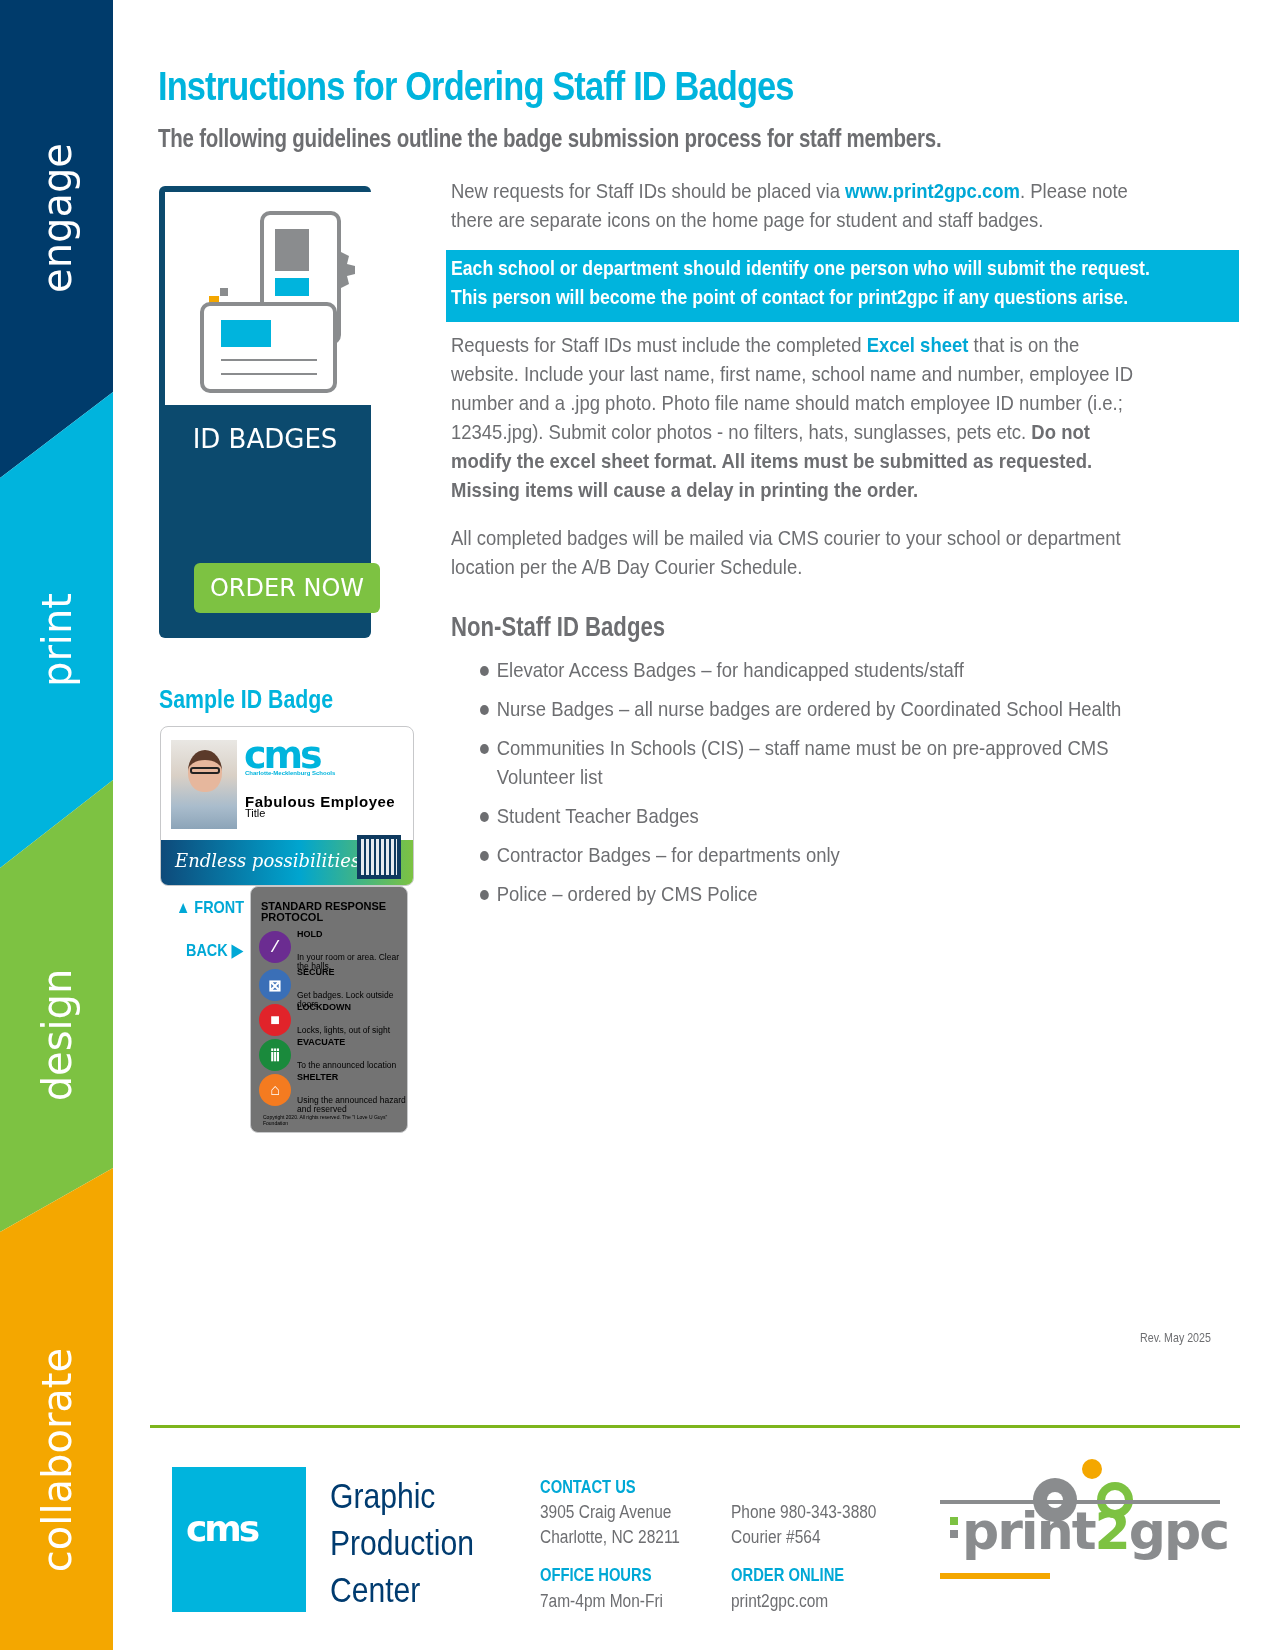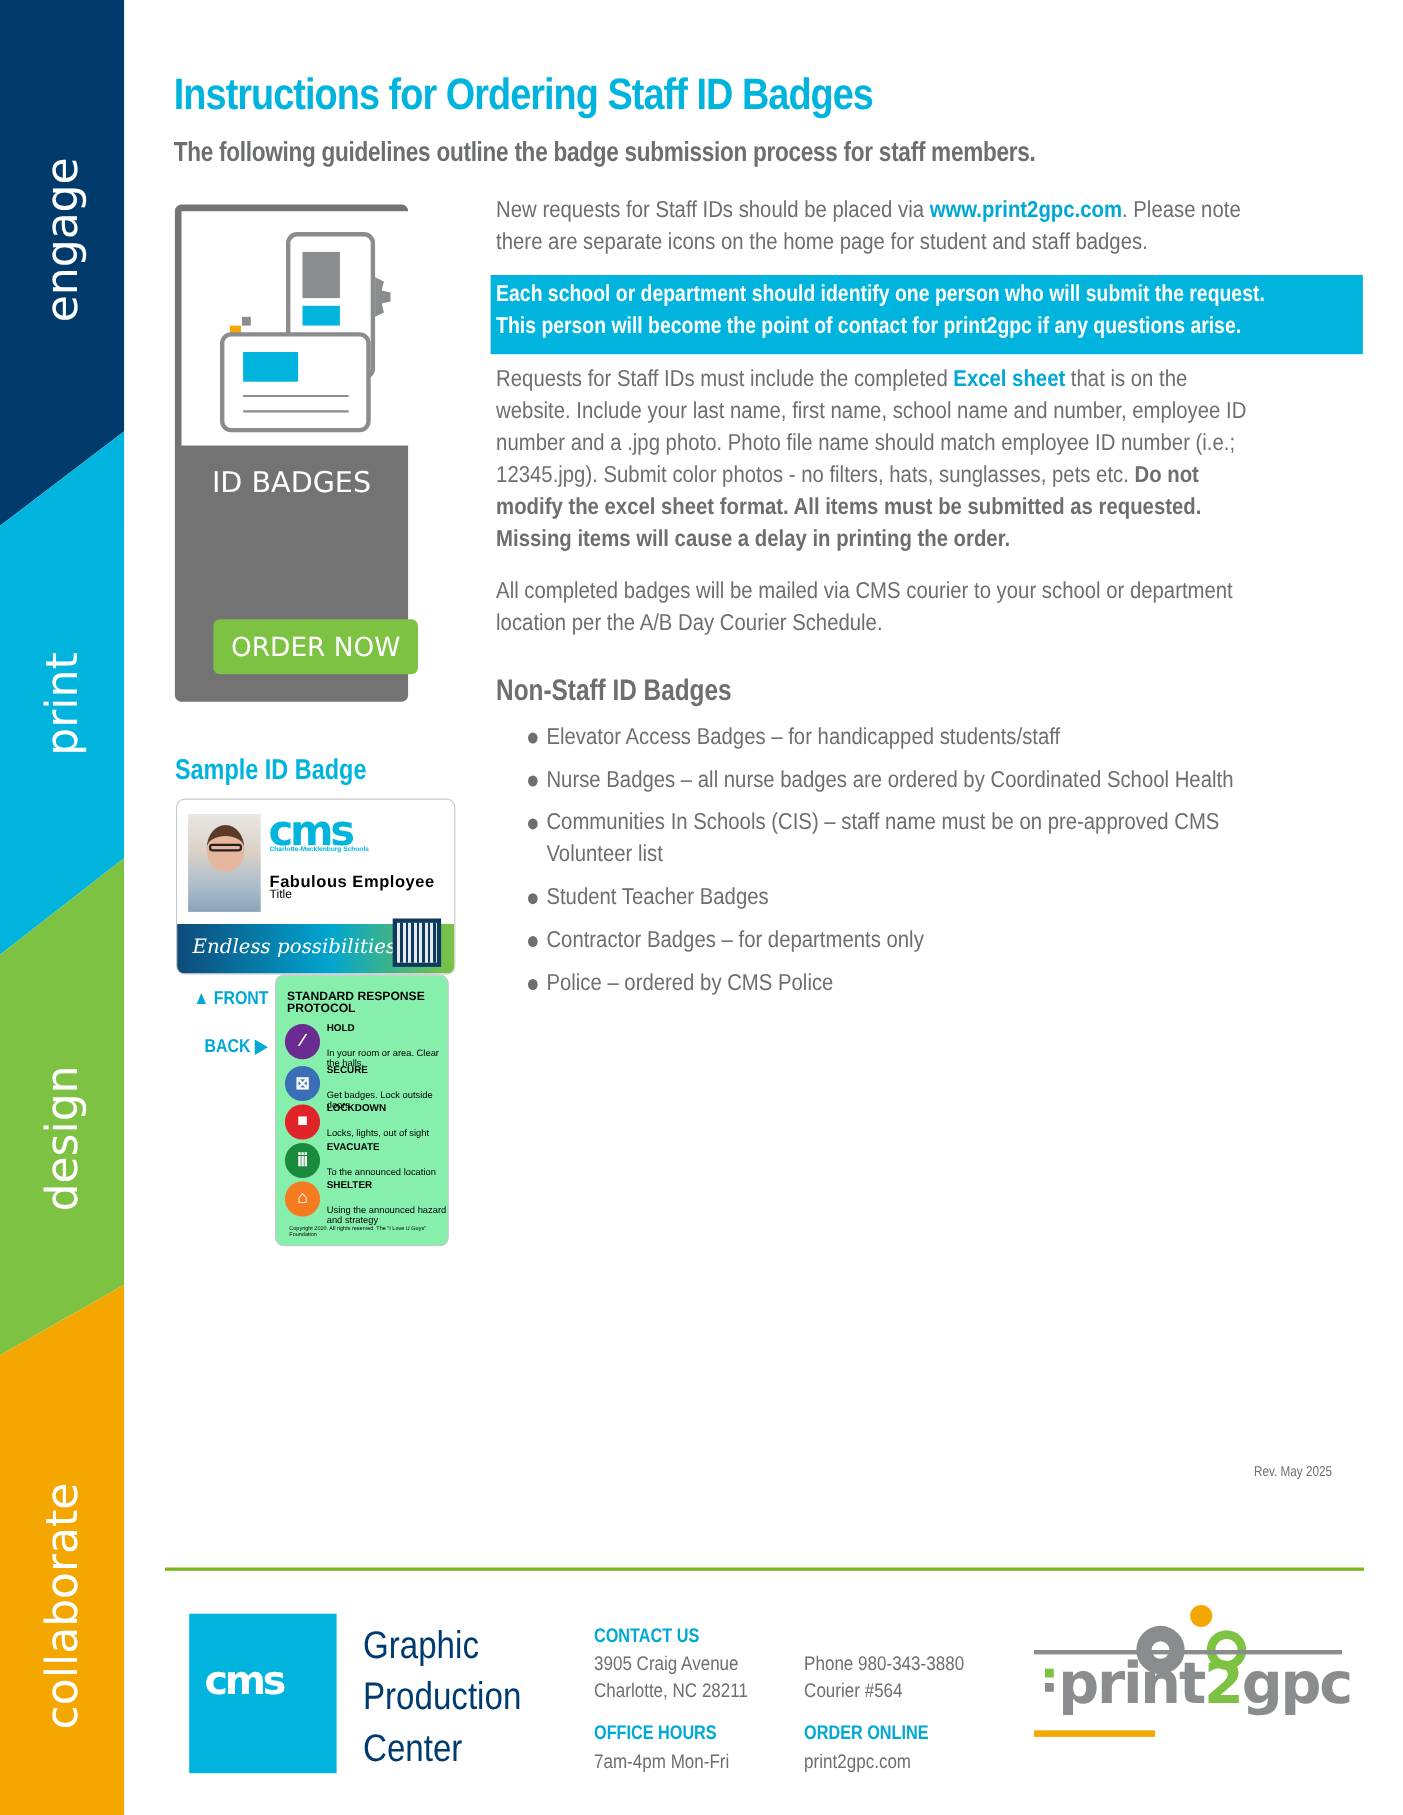--- a/index.html
+++ b/index.html
@@ -11,21 +11,21 @@
   .strip svg { position: absolute; left: 0; top: 0; }
   .strip-word { position: absolute; left: 57px; color: #fff; font-family: "DejaVu Sans", sans-serif;
     font-size: 40px; white-space: nowrap; transform-origin: 0 0; transform: rotate(-90deg) translate(-50%, -50%); line-height: 1; }
 
   .title { position: absolute; left: 158px; top: 64px; font-family: "Liberation Sans Narrow", "Liberation Sans", sans-serif;
     font-size: 40px; font-weight: bold; color: #00b4dd; letter-spacing: -1px; transform: scaleX(0.86); transform-origin: 0 0; white-space: nowrap; }
   .subtitle { position: absolute; left: 158px; top: 124px; font-size: 25px; font-weight: bold; color: #6d6e71;
     transform: scaleX(0.82); transform-origin: 0 0; white-space: nowrap; letter-spacing: -0.3px; }
 
   
-  .tile { position: absolute; left: 159px; top: 186px; width: 212px; height: 452px; background: #737373; border-radius: 6px; }
+  .tile { position: absolute; left: 159px; top: 186px; width: 212px; height: 452px; background: #0c4a6e; border-radius: 6px; }
   .tile-top { position: absolute; left: 6px; top: 6px; width: 244px; height: 213px; background: #fff; }
   .tile-label { position: absolute; left: 0; width: 100%; top: 238px; text-align: center; color: #fff; font-size: 26px; font-family: "DejaVu Sans", sans-serif; }
   .order-btn { position: absolute; left: 35px; top: 377px; width: 186px; height: 50px; background: #7dc242; border-radius: 6px;
     color: #fff; font-size: 24px; font-weight: normal; font-family: "DejaVu Sans", sans-serif; text-align: center; line-height: 50px; border: none; }
 
   
   .body-text { position: absolute; left: 451px; width: 790px; font-size: 21px; line-height: 29px; color: #6d6e71;
     transform: scaleX(0.88); transform-origin: 0 0; }
   .body-text .link { color: #00a8d6; font-weight: bold; }
   .body-text b { color: #6d6e71; }
@@ -51,21 +51,21 @@
   .emp-title { position: absolute; left: 84px; top: 80px; font-size: 11px; color: #000; }
   .badge-band { position: absolute; left: 0; bottom: 0; width: 100%; height: 45px; background: linear-gradient(90deg, #0e4a7a 0%, #00a5cf 55%, #7dc242 100%); margin-top: 16px; }
   .tagline { position: absolute; left: 14px; top: 10px; color: #fff; font-family: "DejaVu Serif", serif; font-style: italic; font-size: 18px; }
   .qr { position: absolute; right: 12px; bottom: 6px; width: 44px; height: 44px; background: #0f3a5f; padding: 4px; }
   .qr-inner { width: 100%; height: 100%; background:
       repeating-linear-gradient(90deg, #fff 0 3px, #0f3a5f 3px 5px), #fff; opacity: 0.9; }
 
   .side-label { position: absolute; color: #00a8d6; font-size: 17px; font-weight: bold; transform: scaleX(0.85); transform-origin: 0 0; white-space: nowrap; }
 
   
-  .badge-back { position: absolute; left: 250px; top: 886px; width: 158px; height: 247px; border: 1px solid #c7c8ca; border-radius: 8px; background: #86efac; }
+  .badge-back { position: absolute; left: 250px; top: 886px; width: 158px; height: 247px; border: 1px solid #c7c8ca; border-radius: 8px; background: #737373; }
   .srp-title { position: absolute; left: 10px; top: 14px; font-size: 11px; font-weight: bold; color: #000; line-height: 11px; width: 145px; }
   .srp-item { position: absolute; left: 8px; width: 148px; height: 36px; }
   .srp-icon { position: absolute; left: 0; top: 2px; width: 32px; height: 32px; border-radius: 50%; display: flex; align-items: center; justify-content: center; color: #fff; font-size: 16px; font-weight: bold; }
   .srp-name { position: absolute; left: 38px; top: 0; font-size: 9px; font-weight: bold; color: #000; }
   .srp-desc { position: absolute; left: 38px; top: 24px; font-size: 8.5px; color: #000; line-height: 9px; width: 110px; }
   .srp-copy { position: absolute; left: 12px; top: 227px; width: 140px; font-size: 5px; color: #000; line-height: 6px; }
 
   
   .rev { position: absolute; left: 1140px; top: 1330px; font-size: 13px; color: #6d6e71; transform: scaleX(0.82); transform-origin: 0 0; white-space: nowrap; }
   .rule { position: absolute; left: 150px; top: 1425px; width: 1090px; height: 3px; background: #7db51c; }
@@ -183,21 +183,21 @@
     <div class="srp-desc">Locks, lights, out of sight</div>
   </div>
   <div class="srp-item" style="top:150px">
     <div class="srp-icon" style="background:#1a8a3c">ⅲ</div>
     <div class="srp-name">EVACUATE</div>
     <div class="srp-desc">To the announced location</div>
   </div>
   <div class="srp-item" style="top:185px">
     <div class="srp-icon" style="background:#f47b20">⌂</div>
     <div class="srp-name">SHELTER</div>
-    <div class="srp-desc">Using the announced hazard and strategy</div>
+    <div class="srp-desc">Using the announced hazard and reserved</div>
   </div>
   <div class="srp-copy">Copyright 2020. All rights reserved. The "I Love U Guys" Foundation</div>
 </div>
 
 <div class="rev">Rev. May 2025</div>
 <div class="rule"></div>
 
 <div class="cms-box">
   <span class="cms-box-text">cms</span>
 </div>

